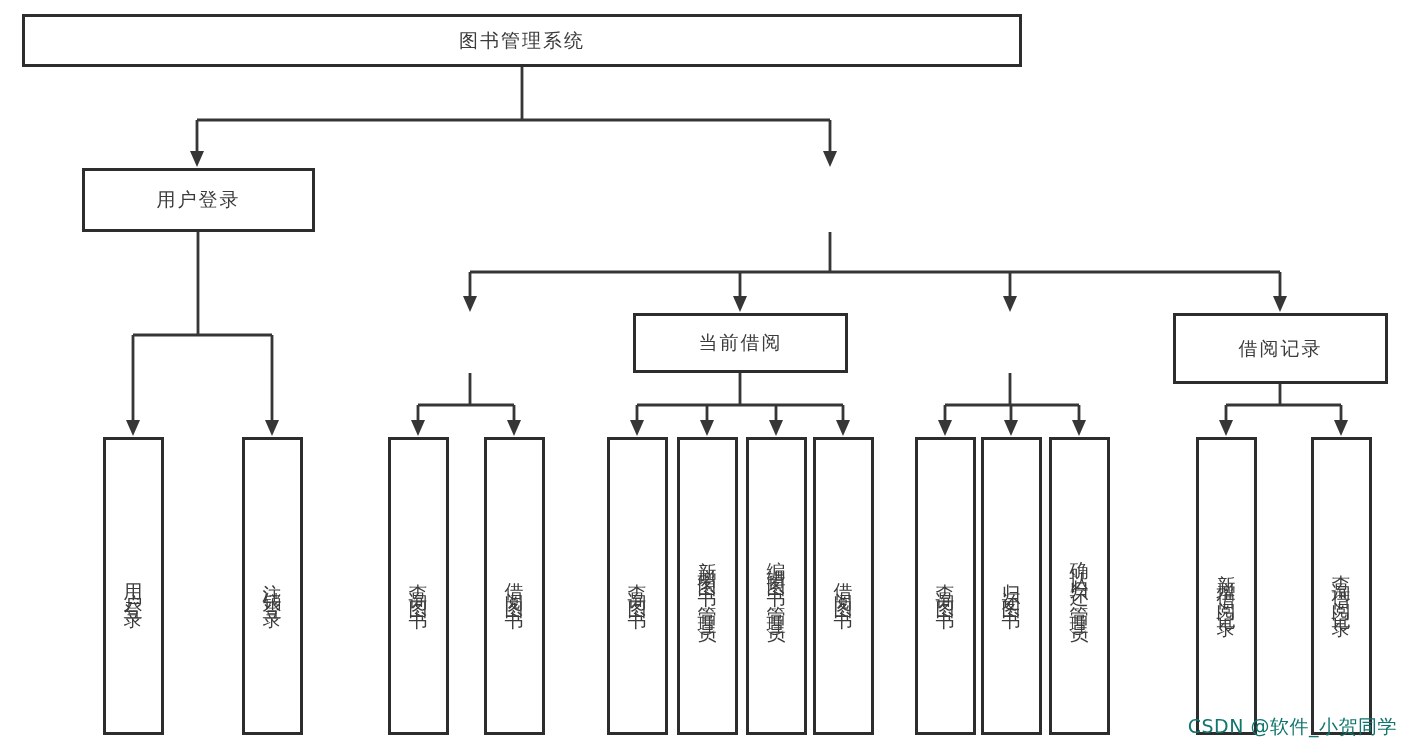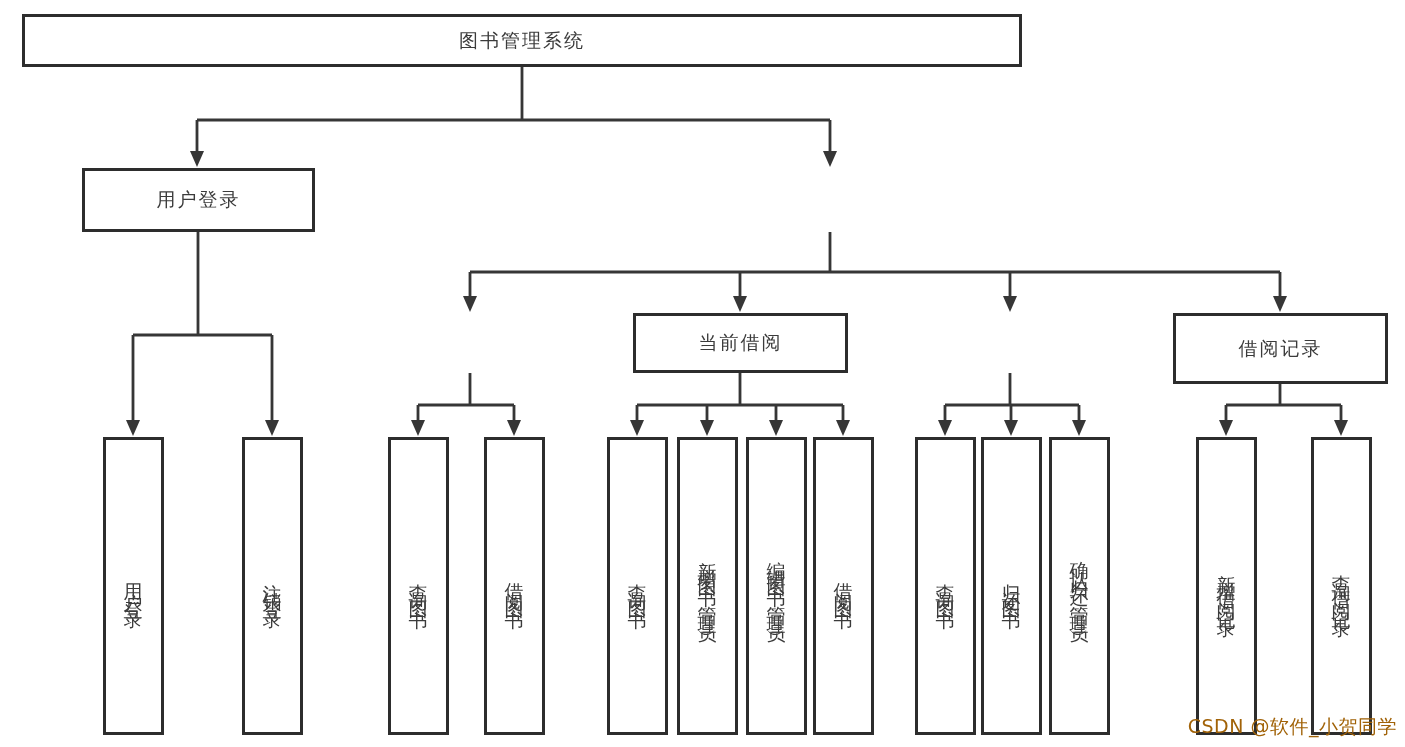--- a/index.html
+++ b/index.html
@@ -26,21 +26,21 @@
     writing-mode:vertical-rl;
     text-orientation:mixed;
     letter-spacing:9px;
     line-height:1;
     white-space:nowrap;
   }
   .watermark{
     position:absolute;
     right:8px;top:714px;
     z-index:5;
-    color:#a16207;
+    color:#0f766e;
     font-size:19px;
     letter-spacing:0.5px;
     white-space:nowrap;
   }
 </style>
 </head>
 <body>
 
 <div class="stage">
 

